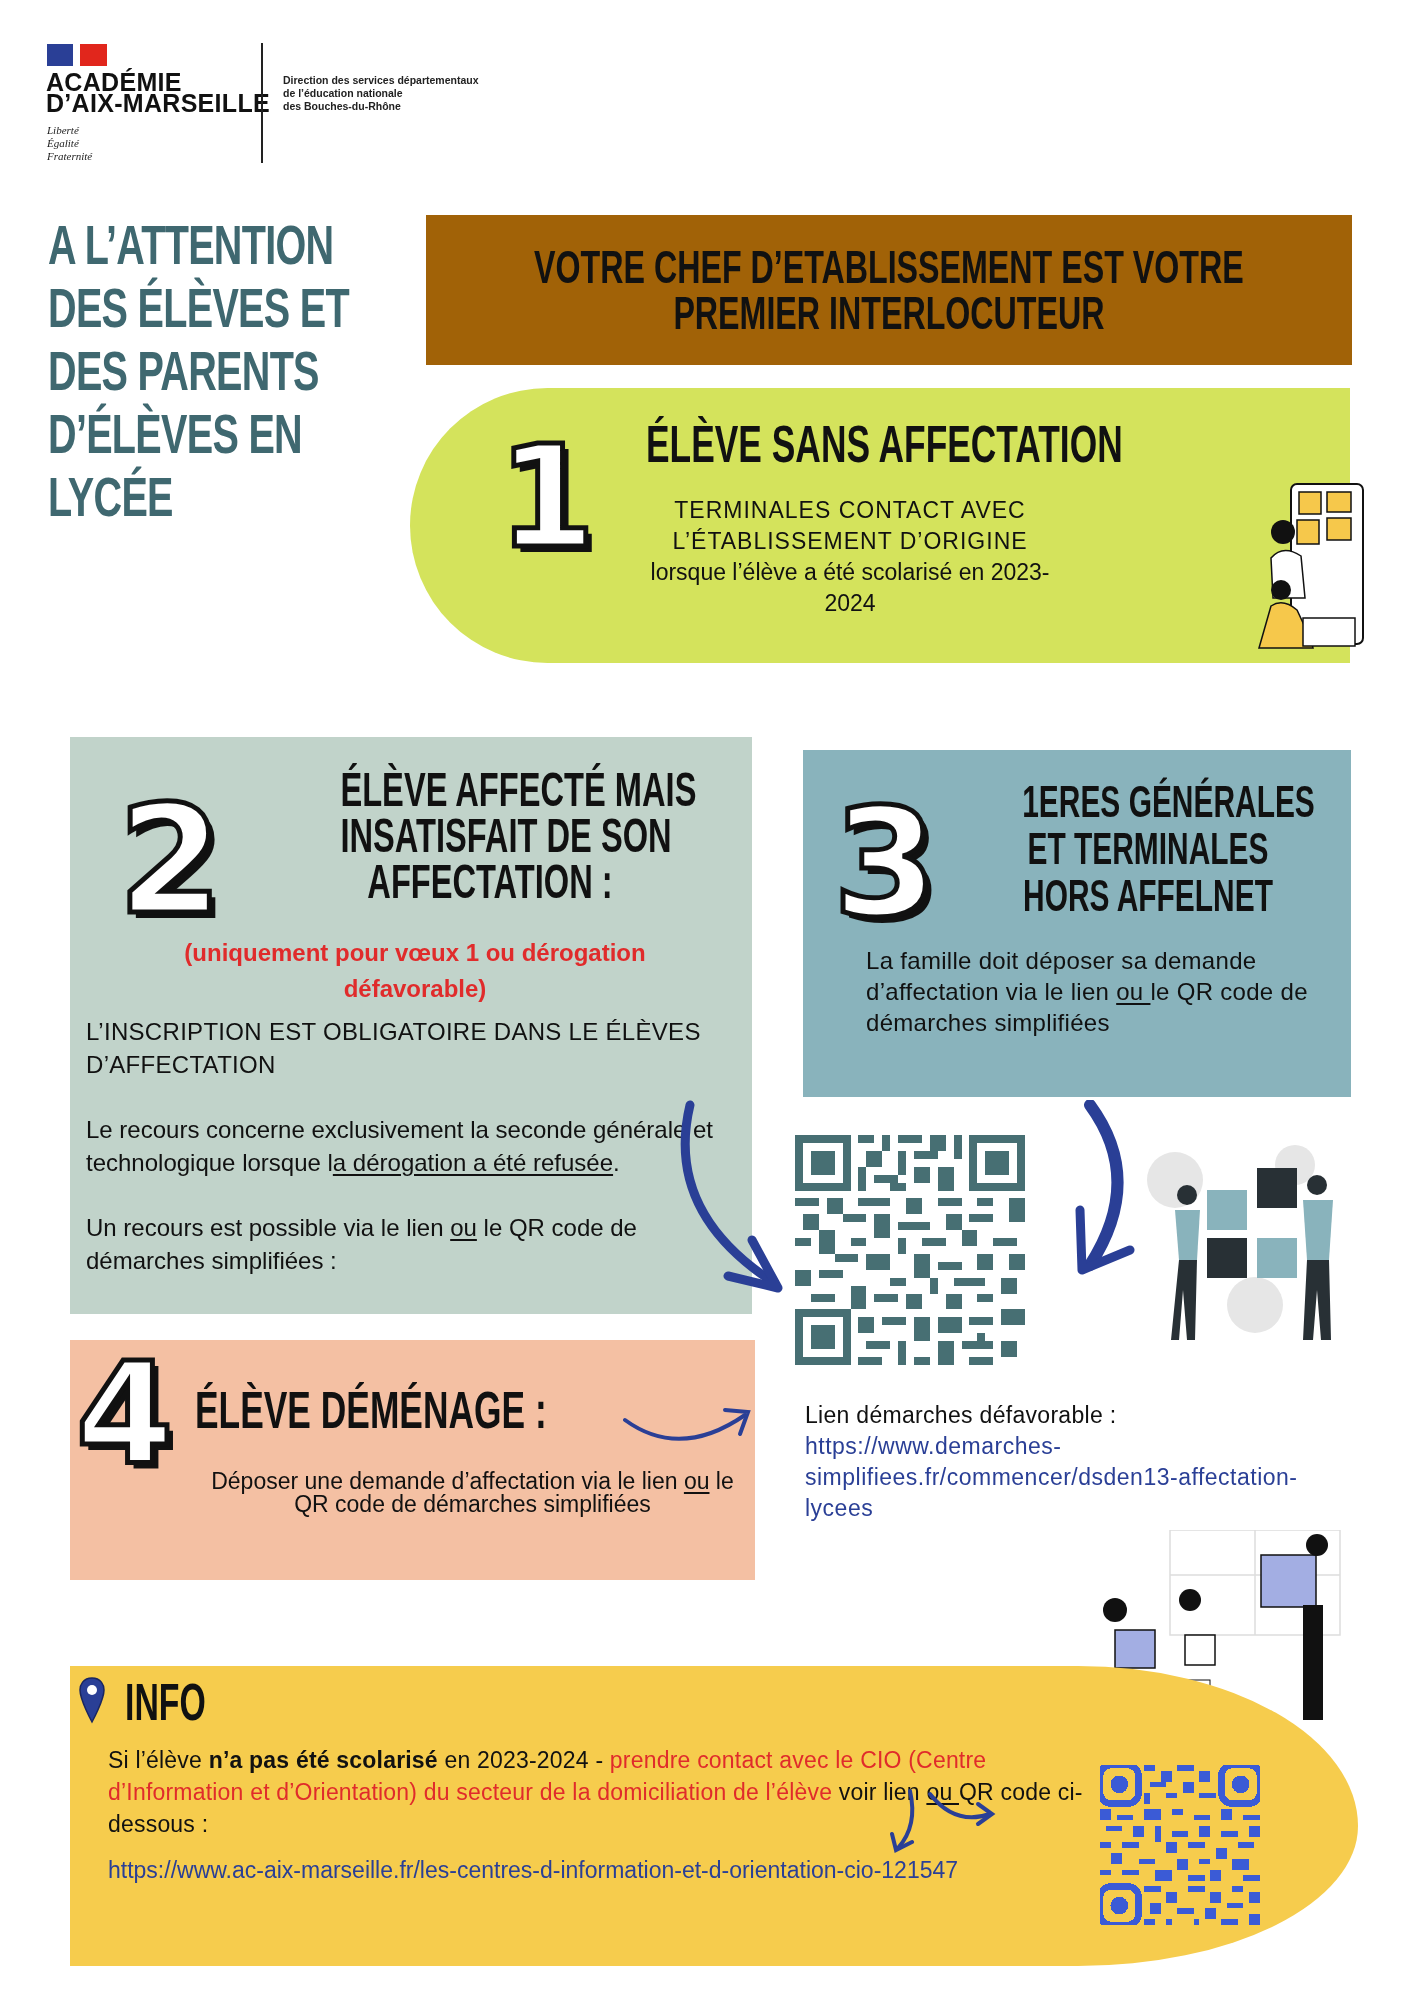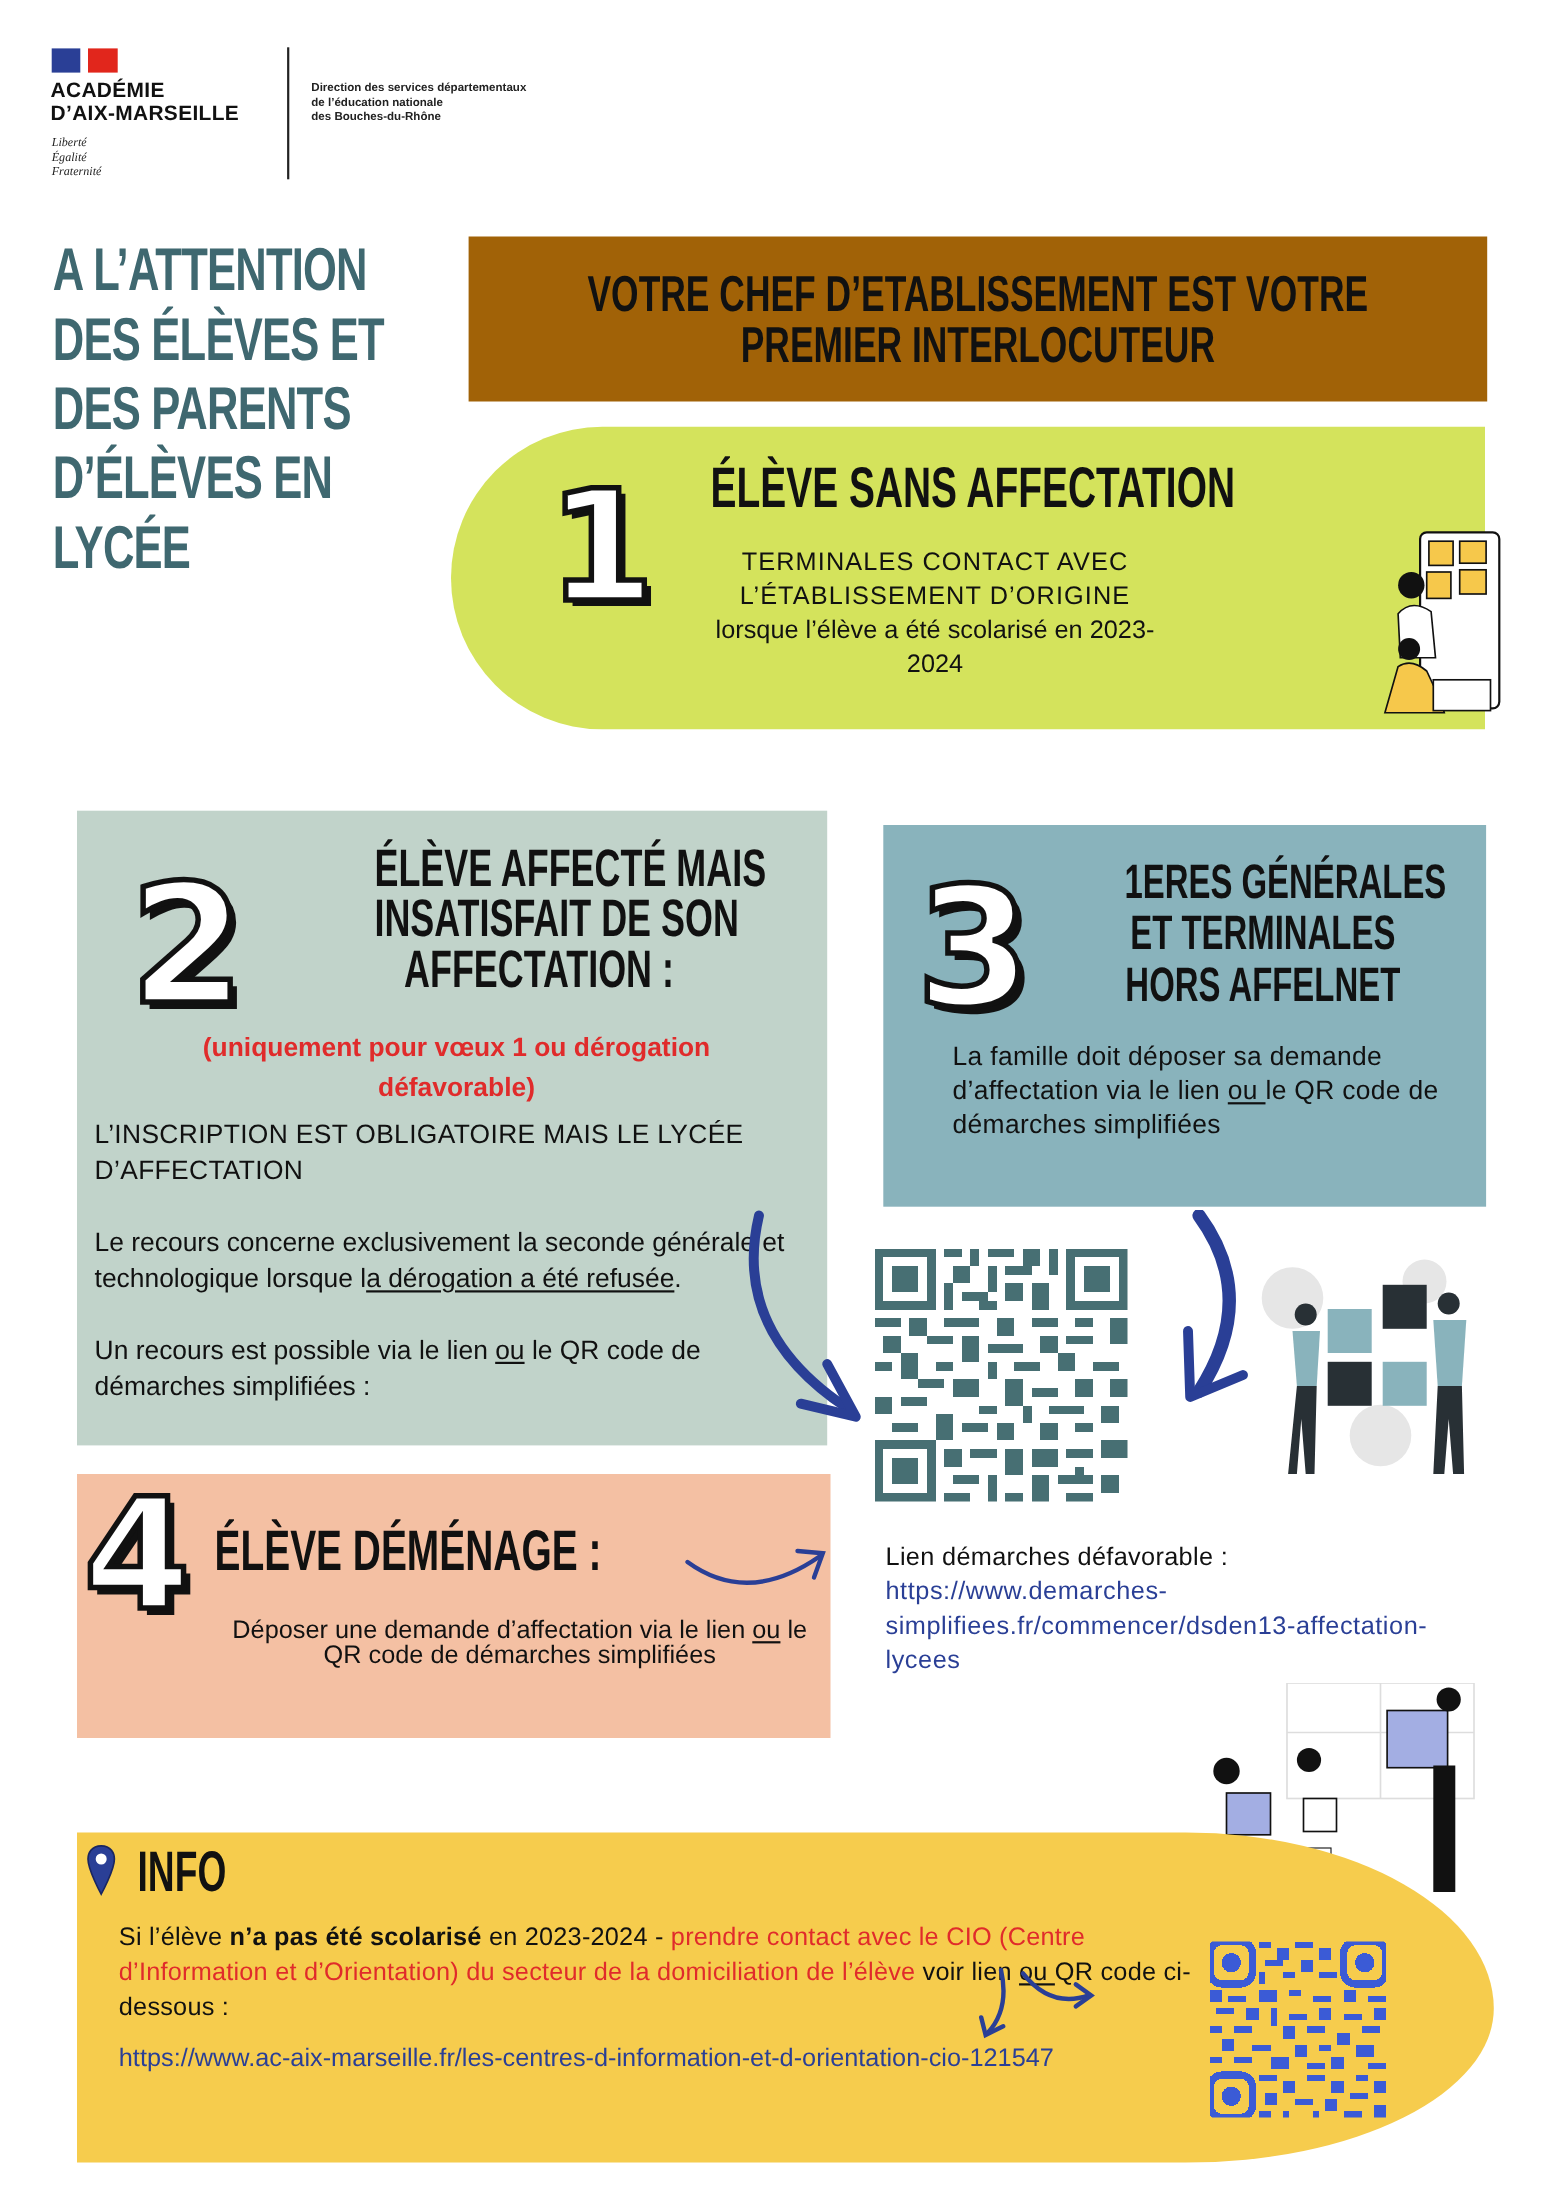--- a/index.html
+++ b/index.html
@@ -3,21 +3,21 @@
 <meta charset="utf-8">
 <style>
   * { box-sizing: border-box; margin: 0; padding: 0; }
   html, body { width: 1414px; height: 2000px; background: #ffffff; overflow: hidden; }
   body { position: relative; font-family: "Liberation Sans", sans-serif; color: #111; }
 
   
   .flag { position: absolute; left: 47px; top: 44px; width: 60px; height: 22px; }
   .flag .blue { position: absolute; left: 0; top: 0; width: 26px; height: 22px; background: #2a3f96; }
   .flag .red { position: absolute; left: 33px; top: 0; width: 27px; height: 22px; background: #e1261c; }
-  .acad { position: absolute; left: 46px; top: 72px; font-size: 19px; font-weight: 700; line-height: 21px; letter-spacing: 0.3px; color: #111; }
+  .acad { position: absolute; left: 46px; top: 72px; font-size: 25px; font-weight: 700; line-height: 21px; letter-spacing: 0.3px; color: #111; }
   .devise { position: absolute; left: 47px; top: 124px; font-family: "Liberation Serif", serif; font-style: italic; font-size: 11px; line-height: 13px; color: #222; }
   .vsep { position: absolute; left: 261px; top: 43px; width: 2px; height: 120px; background: #222; }
   .dsden { position: absolute; left: 283px; top: 74px; font-size: 10.5px; line-height: 13px; font-weight: 700; color: #222; }
 
   
   .lefttitle { position: absolute; left: 48px; top: 214px; width: 340px; color: #3f6870; font-size: 55px; line-height: 63px; font-weight: 700; letter-spacing: -1px; }
   .lefttitle div { transform: scaleX(0.72); transform-origin: left; white-space: nowrap; }
 
   
   .pink { position: absolute; left: 426px; top: 215px; width: 926px; height: 150px; background: #a16207; display: flex; flex-direction: column; align-items: center; justify-content: center; }
@@ -140,21 +140,21 @@
 
 <div class="card2">
   <div class="big-num c2-num">2</div>
   <div class="c2-title">
     <div>ÉLÈVE AFFECTÉ MAIS</div>
     <div>INSATISFAIT DE SON</div>
     <div>AFFECTATION  :</div>
   </div>
   <div class="c2-note">(uniquement pour vœux 1 ou dérogation défavorable)</div>
   <div class="c2-body">
-    <p class="caps">L’INSCRIPTION EST OBLIGATOIRE MAIS LE LYCÉE D’AFFECTATION</p>
+    <p class="caps">L’INSCRIPTION EST OBLIGATOIRE DANS LE ÉLÈVES D’AFFECTATION</p>
     <p><span>Le recours concerne exclusivement la seconde générale et technologique lorsque l</span><span class="u">a dérogation a été refusée</span><span>.</span></p>
     <p><span>Un recours est possible via le lien </span><span class="u">ou</span><span> le QR code de démarches simplifiées :</span></p>
   </div>
 </div>
 
 <div class="card3">
   <div class="big-num c3-num">3</div>
   <div class="c3-title">
     <div>1ERES GÉNÉRALES</div>
     <div>ET TERMINALES</div>

